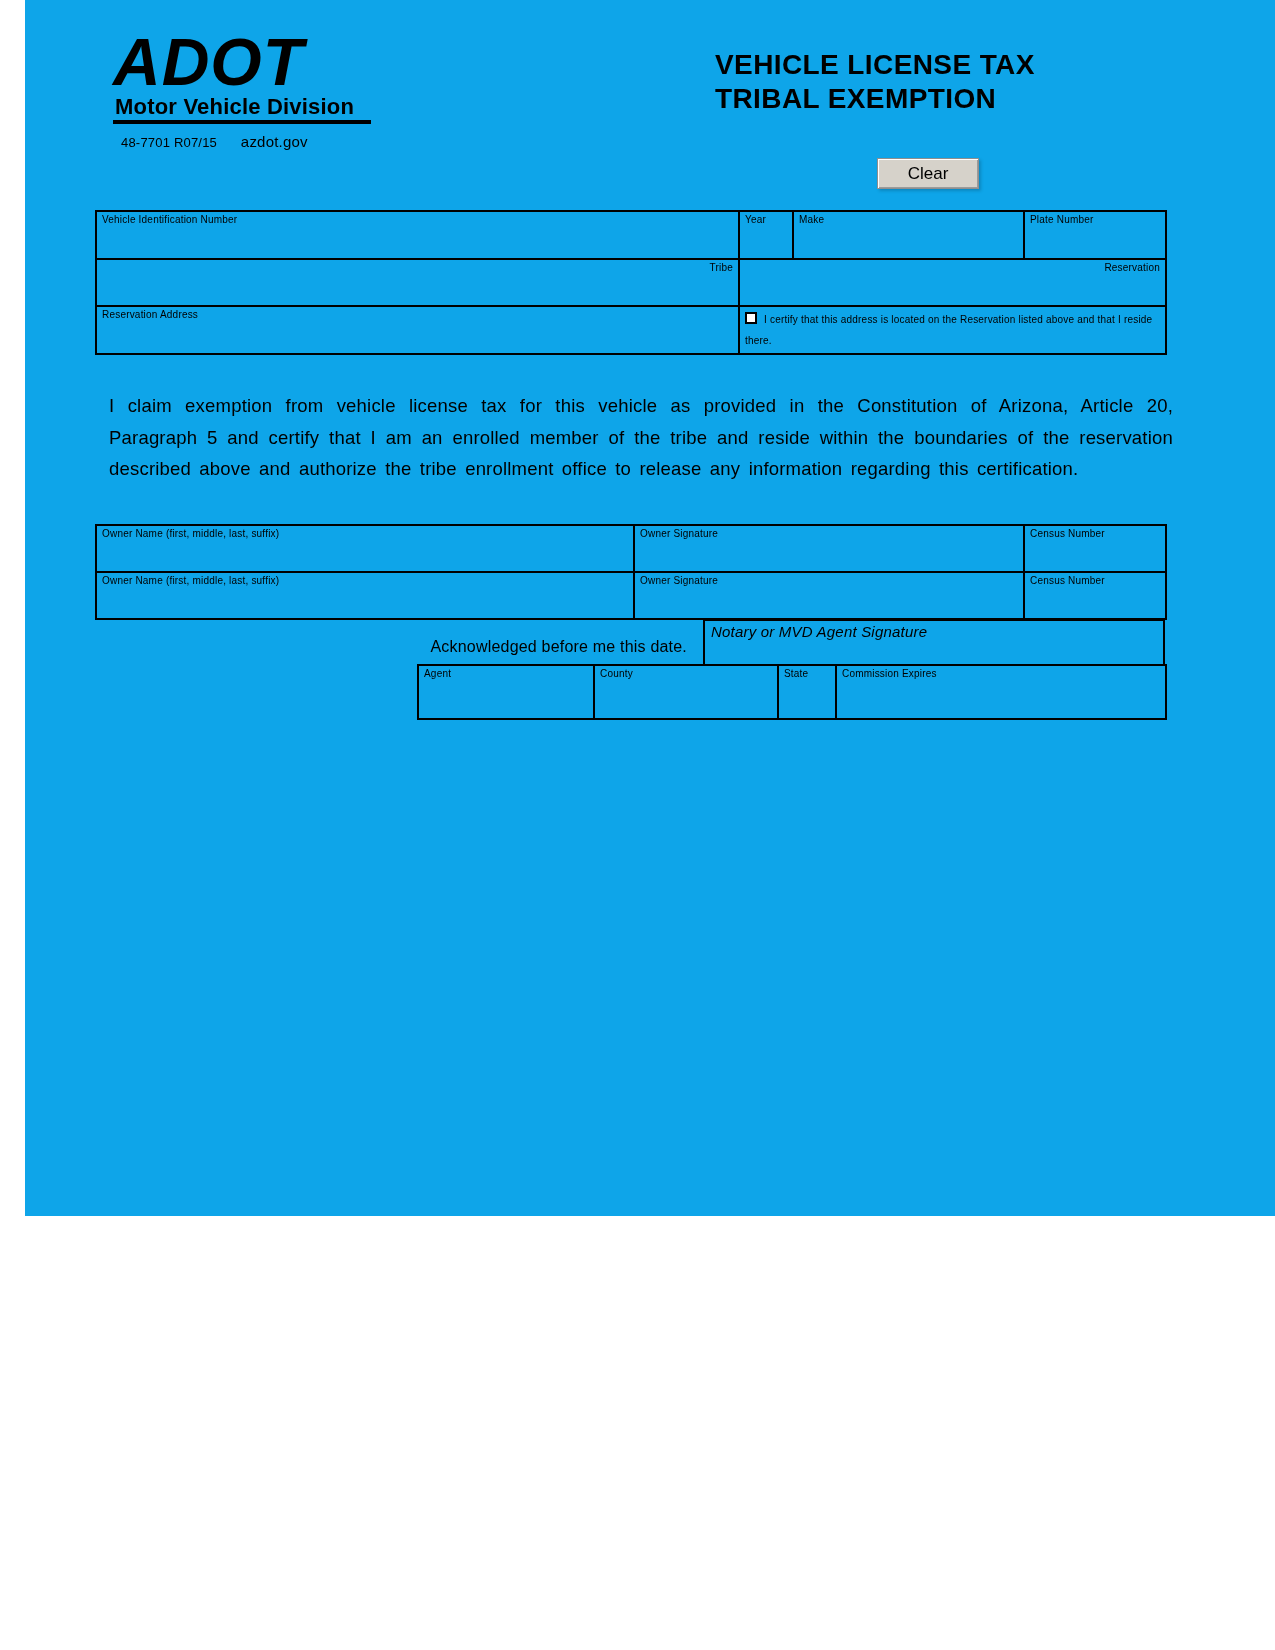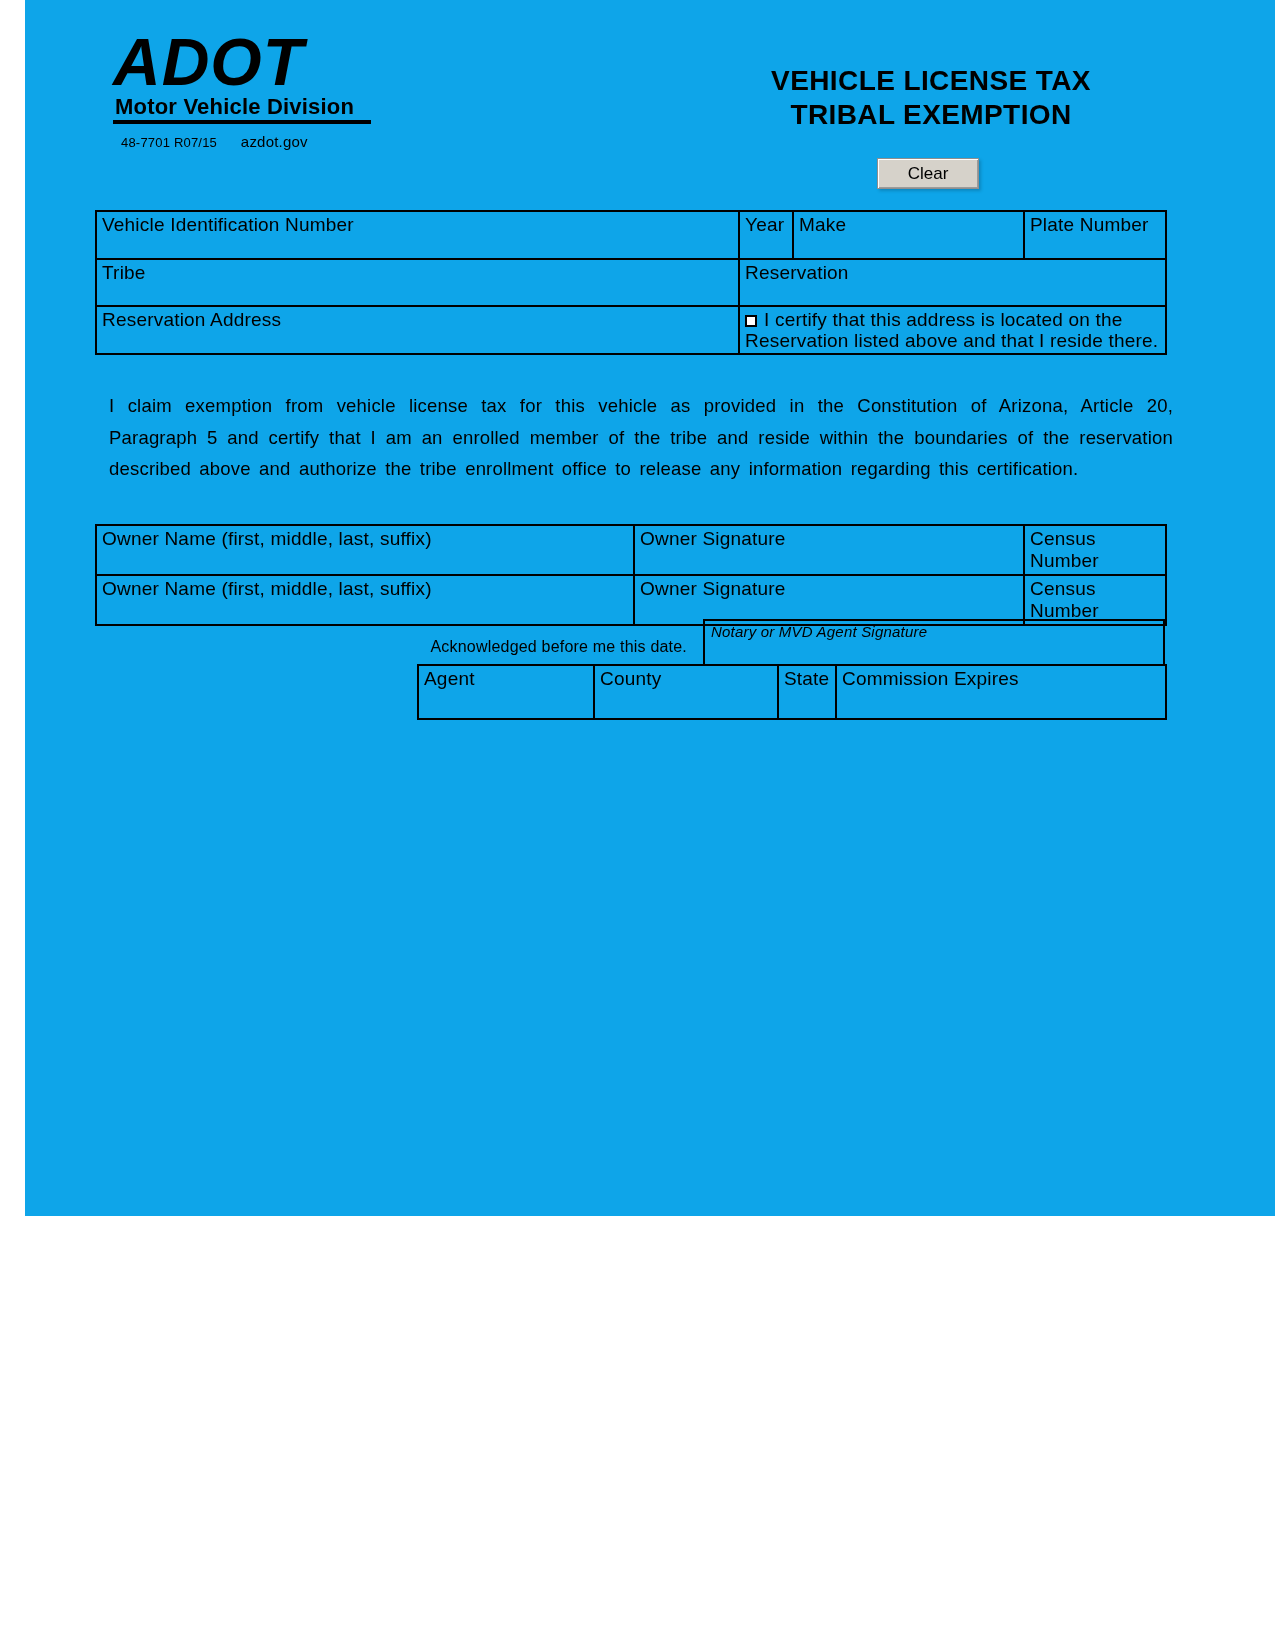--- a/index.html
+++ b/index.html
@@ -14,41 +14,41 @@
     letter-spacing:1px; display:block;
   }
   .division {
     display:inline-block; font-size:22px; font-weight:bold; letter-spacing:0.2px;
     border-bottom:4px solid #000; padding:0 6px 0 2px; min-width:258px;
   }
   .form-line { margin-top:9px; padding-left:8px; font-size:13px; letter-spacing:0.2px; }
   .form-line .site { font-size:15px; margin-left:20px; letter-spacing:0.2px; }
 
   .title-block {
-    position:absolute; left:690px; top:64px; width:432px; text-align:center;
+    position:absolute; left:690px; top:48px; width:432px; text-align:left;
     font-size:28px; font-weight:bold; line-height:34px; letter-spacing:0.4px;
   }
 
   .clear-btn {
     position:absolute; left:852px; top:158px; width:102px; height:31px;
     background:#d6d2ca; border:1px solid #8f8f8f; font-size:17px; color:#000;
     font-family:"Liberation Sans", sans-serif;
     box-shadow: inset 1px 1px 0 #ffffff, inset -1px -1px 0 #9b9b9b, 2px 2px 3px rgba(0,0,0,0.18);
     cursor:pointer;
   }
 
   
   table.form-table { border-collapse:collapse; table-layout:fixed; }
   .form-table td {
     border:2px solid #000; vertical-align:top; padding:2px 5px;
-    font-size:19px; letter-spacing:0.2px; overflow:hidden;
+    font-size:10px; letter-spacing:0.2px; overflow:hidden;
   }
   .vehicle-table { position:absolute; left:70px; top:210px; width:1070px; }
   .vehicle-table tr.r1 td { height:48px; }
-  .vehicle-table tr.r2 td { height:47px; }
+  .vehicle-table tr.r2 td { height:47px;text-align:right; }
   .vehicle-table tr.r3 td { height:48px; }
 
   .certify-cell { font-size:17px; line-height:21px; letter-spacing:0.2px; }
   .checkbox {
     display:inline-block; width:12px; height:12px; border:2px solid #000;
     margin-right:7px; vertical-align:-1px; background:#fff;
   }
 
   .claim {
     position:absolute; left:84px; top:390px; width:1064px;

